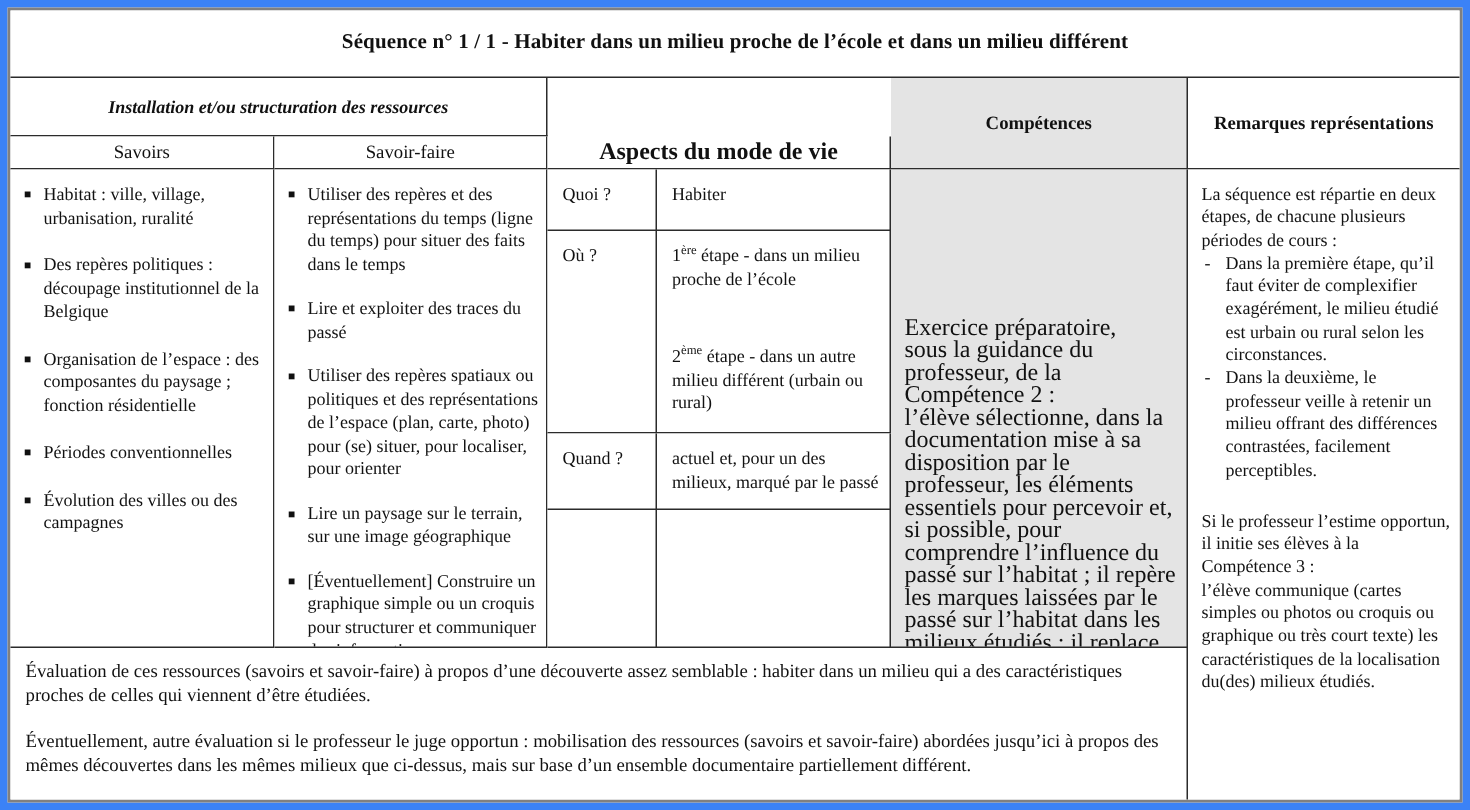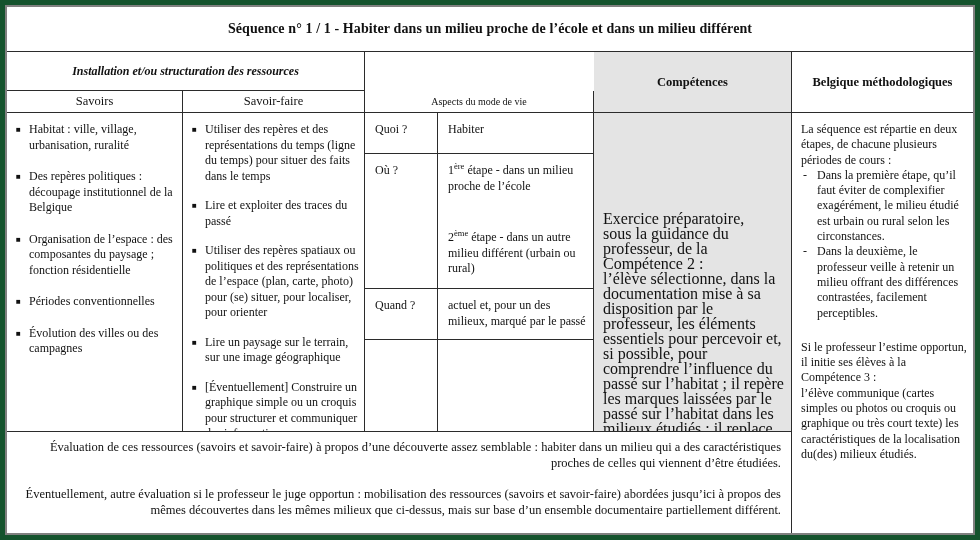--- a/index.html
+++ b/index.html
@@ -6,21 +6,21 @@
     --comp-bg:#e4e4e4;
     --inner:#2b2b2b;
     --outer:#808080;
   }
   html,body{margin:0;padding:0;background:#ffffff;}
   body{
     width:980px;height:540px;overflow:hidden;
     font-family:"Liberation Serif","DejaVu Serif",serif;
     color:#111;
   }
-  .page{width:980px;height:540px;box-sizing:border-box;padding:5px;background:#14532d;}
+  .page{width:980px;height:540px;box-sizing:border-box;padding:5px;background:#3b82f6;}
   .doc{
     width:100%;height:100%;box-sizing:border-box;
     border:2px solid var(--outer);
     display:grid;
     grid-template-columns:176px 182px 73px 156px 198px 1fr;
     grid-template-rows:45px 39px 22px 41px 135px 51px 92px 1fr;
     background:#fff;
   }
   .cell{box-sizing:border-box;overflow:hidden;background:#fff;}
   .br{border-right:1px solid var(--inner);}
@@ -28,21 +28,21 @@
   .center{display:flex;align-items:center;justify-content:center;text-align:center;}
   .bold{font-weight:bold;}
 
   .title{grid-column:1/7;grid-row:1;font-size:14px;letter-spacing:.1px;}
   .h-install{grid-column:1/3;grid-row:2;font-size:12px;font-style:italic;}
   .h-decouv{grid-column:3/5;grid-row:2;font-size:12.5px;line-height:1.25;white-space:pre-line;}
   .h-comp{grid-column:5;grid-row:2/4;font-size:12.5px;background:var(--comp-bg);}
   .h-rem{grid-column:6;grid-row:2/4;font-size:12.5px;}
   .sh-savoirs{grid-column:1;grid-row:3;font-size:12.5px;}
   .sh-sf{grid-column:2;grid-row:3;font-size:12.5px;}
-  .sh-aspects{grid-column:3/5;grid-row:3;font-size:10px;}
+  .sh-aspects{grid-column:3/5;grid-row:3;font-size:16px;font-weight:bold;}
 
   .savoirs-body{grid-column:1;grid-row:4/8;padding:9px 5px 0 9px;}
   .sf-body{grid-column:2;grid-row:4/8;padding:9px 5px 0 9px;}
   ul.blist{list-style:none;margin:0;padding:0;font-size:12px;line-height:15.5px;}
   ul.blist li{display:flex;margin:0 0 16px 0;}
   ul.blist.tight li{margin-bottom:14px;}
   ul.blist .blt{flex:0 0 13px;font-size:8px;line-height:15.5px;}
 
   .q-label{font-size:12px;padding:9px 6px 0 10px;}
   .q-value{font-size:12px;line-height:15.5px;padding:9px 1px 0 10px;}
@@ -60,34 +60,34 @@
   .comp-body{
     grid-column:5;grid-row:4/8;background:var(--comp-bg);
     font-size:16px;line-height:15px;padding:98px 7px 0 9px;white-space:pre-line;
   }
   .rem-body{grid-column:6;grid-row:4/9;font-size:12px;line-height:15.3px;padding:9px 6px 0 9px;}
   .rem-points{list-style:none;margin:0;padding:0;}
   .rem-points li{display:flex;}
   .rem-points .dsh{flex:0 0 14px;padding-left:2px;}
   .rem-p2{margin-top:19px;white-space:pre-line;}
 
-  .footer{grid-column:1/6;grid-row:8;font-size:12.5px;line-height:15.5px;padding:8px 10px 0 10px;text-align:right;}
+  .footer{grid-column:1/6;grid-row:8;font-size:12.5px;line-height:15.5px;padding:8px 10px 0 10px;}
   .footer p{margin:0 0 16px 0;}
 </style>
 </head>
 <body>
 
 <div class="page">
   <div class="doc">
 
     <div class="cell bb center bold title">Séquence n° 1 / 1 - Habiter dans un milieu proche de l’école et dans un milieu différent</div>
 
     <div class="cell br bb center bold h-install">Installation et/ou structuration des ressources</div>
     <div class="cell br bb center bold h-comp">Compétences</div>
-    <div class="cell bb center bold h-rem">Belgique méthodologiques</div>
+    <div class="cell bb center bold h-rem">Remarques représentations</div>
 
     <div class="cell br bb center sh-savoirs">Savoirs</div>
     <div class="cell br bb center sh-sf">Savoir-faire</div>
     <div class="cell br bb center sh-aspects">Aspects du mode de vie</div>
 
     <div class="cell br bb savoirs-body">
       <ul class="blist">
         <li>
             <span class="blt">■</span>
             <span>Habitat : ville, village, urbanisation, ruralité</span>

